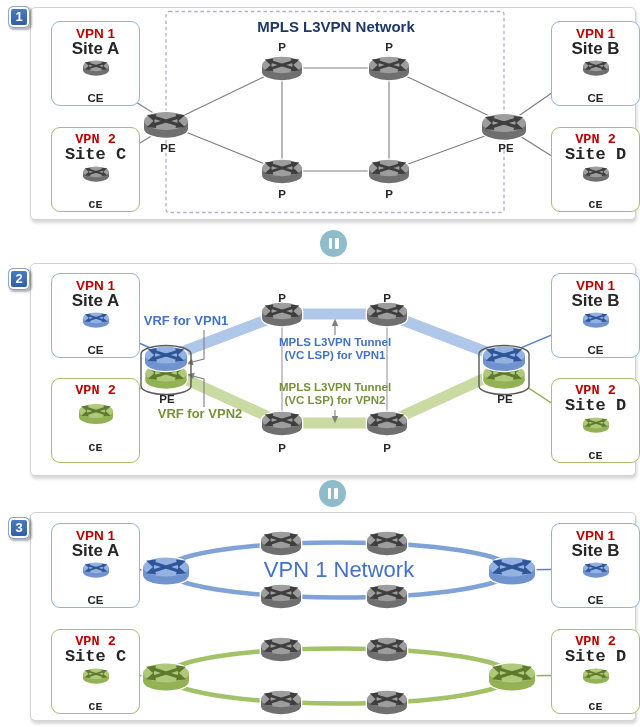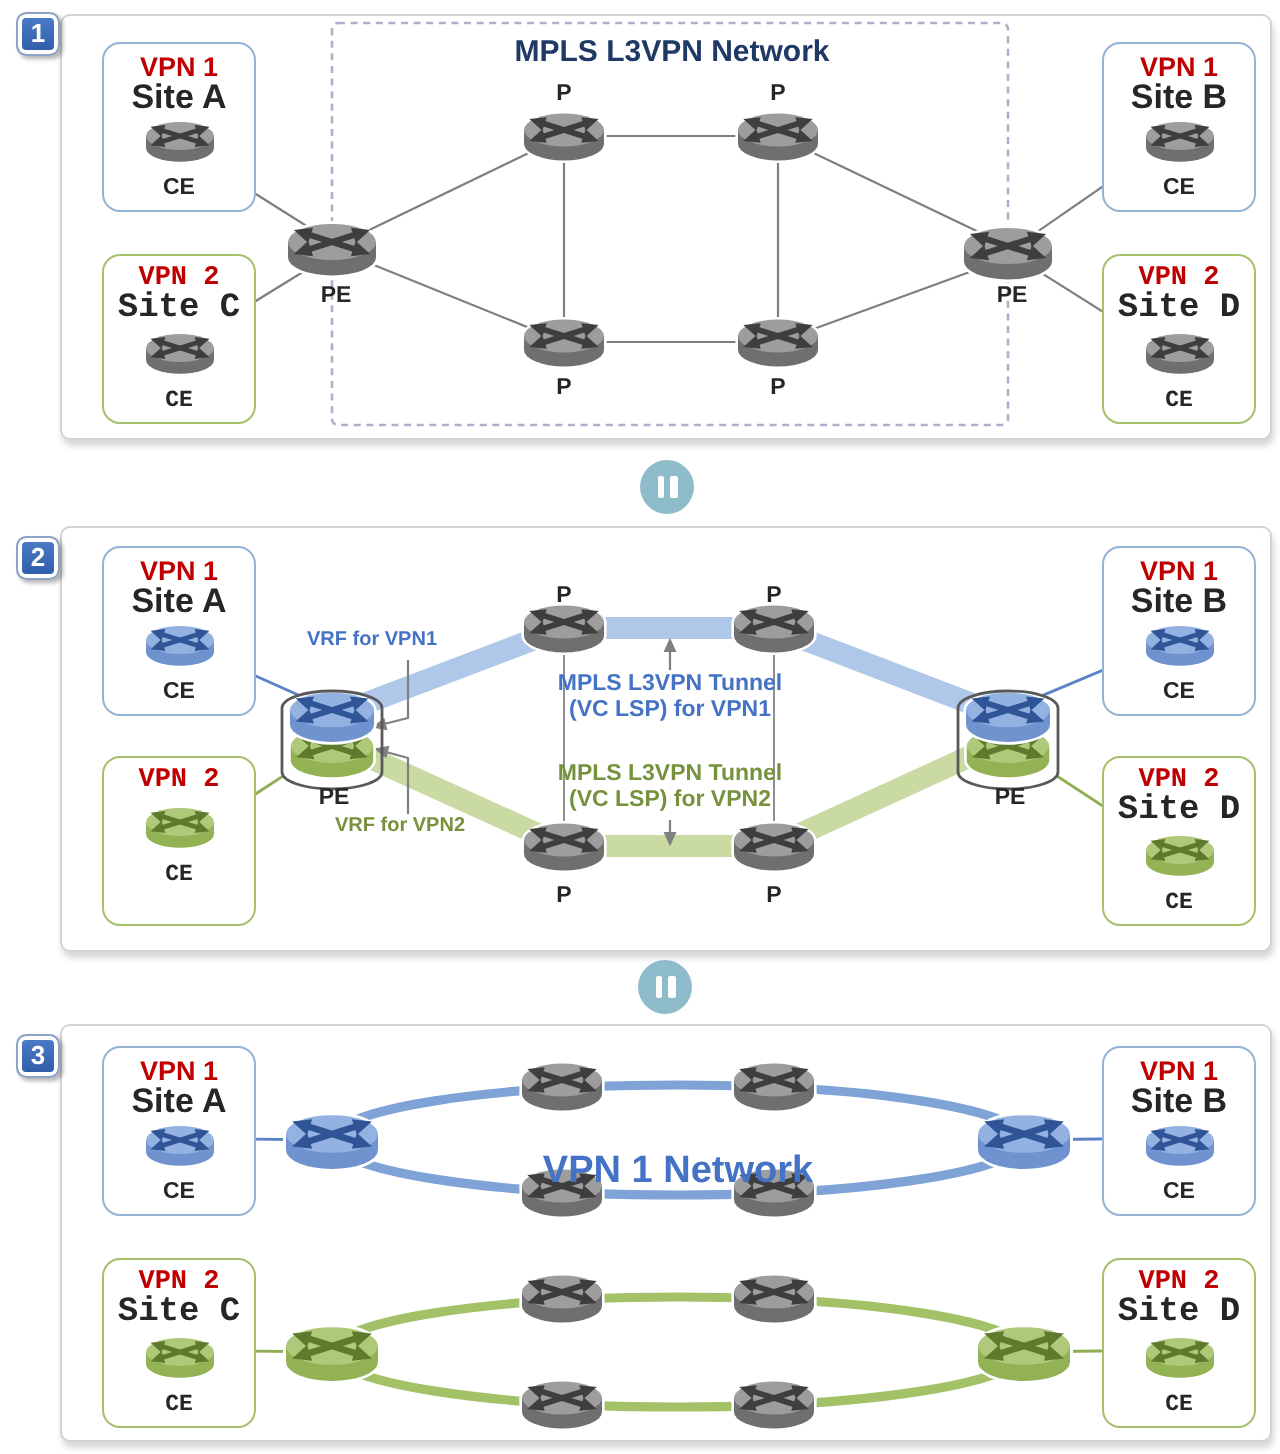--- a/index.html
+++ b/index.html
@@ -9,40 +9,40 @@
          border-radius:5px;box-shadow:1px 3px 3px rgba(100,100,100,.25);box-sizing:border-box;}
   .panel svg.layer{position:absolute;left:0;top:0;}
   .badge{position:absolute;width:22px;height:22px;border-radius:5px;
          background:linear-gradient(#4d7ec9,#2e5aa6);border:1px solid #8ea4c4;
          box-shadow:1.5px 1.5px 2px rgba(0,0,0,.3), inset 0 0 0 2px #fff;
          color:#fff;font-weight:bold;font-size:13px;line-height:20px;text-align:center;
          box-sizing:border-box;z-index:5;}
   .sep{position:absolute;width:27px;height:27px;border-radius:50%;background:var(--separator,#8fbccb);
        z-index:4;display:flex;align-items:center;justify-content:center;gap:3px;}
   .sep .bar{width:3.5px;height:11px;background:#fff;border-radius:1px;}
-  .site-box{position:absolute;width:77px;height:85px;background:#fff;border-radius:9px;
+  .site-box{position:absolute;width:89px;height:85px;background:#fff;border-radius:9px;
             display:flex;flex-direction:column;align-items:center;padding-top:4px;box-sizing:border-box;z-index:2;}
   .b-blue{border:1.5px solid var(--border-blue,#95b3d7);}
   .b-green{border:1.5px solid var(--border-green,#a5c16b);font-family:Liberation Mono, monospace;}
   .vpn-label{font-weight:bold;font-size:13.5px;color:var(--red,#c00000);line-height:16px;}
   .site-label{font-weight:bold;font-size:17px;color:#262626;line-height:14px;}
-  .ce-label{font-weight:bold;font-size:11.5px;color:#262626;line-height:13px;margin-top:4px;}
+  .ce-label{font-weight:bold;font-size:11.5px;color:#262626;line-height:13px;margin-top:14px;}
   .ce-svg{width:40px;height:25px;margin-top:3px;}
   .lbl{position:absolute;transform:translate(-50%,-50%);white-space:nowrap;font-weight:bold;
        font-size:11.5px;color:#262626;z-index:3;}
   .title{position:absolute;transform:translate(-50%,-50%);white-space:nowrap;font-weight:bold;
          font-size:15px;color:var(--navy,#1f3864);z-index:3;}
   .t-blue{color:var(--blue-text,#4472c4);}
   .t-green{color:var(--green-text,#76923c);}
   .tunnel-text{position:absolute;transform:translateX(-50%);text-align:center;font-weight:bold;
                font-size:11.5px;line-height:13px;white-space:nowrap;z-index:3;}
-  .net-label{position:absolute;transform:translate(-50%,-50%);white-space:nowrap;font-weight:bold;
-             font-size:19px;z-index:3;margin-top:16px;}
+  .net-label{position:absolute;transform:translate(-50%,-50%);white-space:nowrap;font-weight:normal;
+             font-size:22px;z-index:3;}
   .vrf-label{position:absolute;transform:translate(-50%,-50%);white-space:nowrap;font-weight:bold;
-             font-size:10px;z-index:3;}
+             font-size:13px;z-index:3;}
   .rt-gray{--rt:#9d9d9d;--rs:#6f6f6f;--ra:#3e3e3e;}
   .rt-blue{--rt:#93b2e2;--rs:#7093cf;--ra:#2f5597;}
   .rt-green{--rt:#afc97b;--rs:#92b254;--ra:#5f7a2d;}
 </style>
 </head>
 <body>
 
 <svg width="0" height="0" style="position:absolute" aria-hidden="true">
   <defs>
     <polygon id="ah" points="3.5,0 -4.5,3.6 -4.5,-3.6" stroke="none"></polygon>

